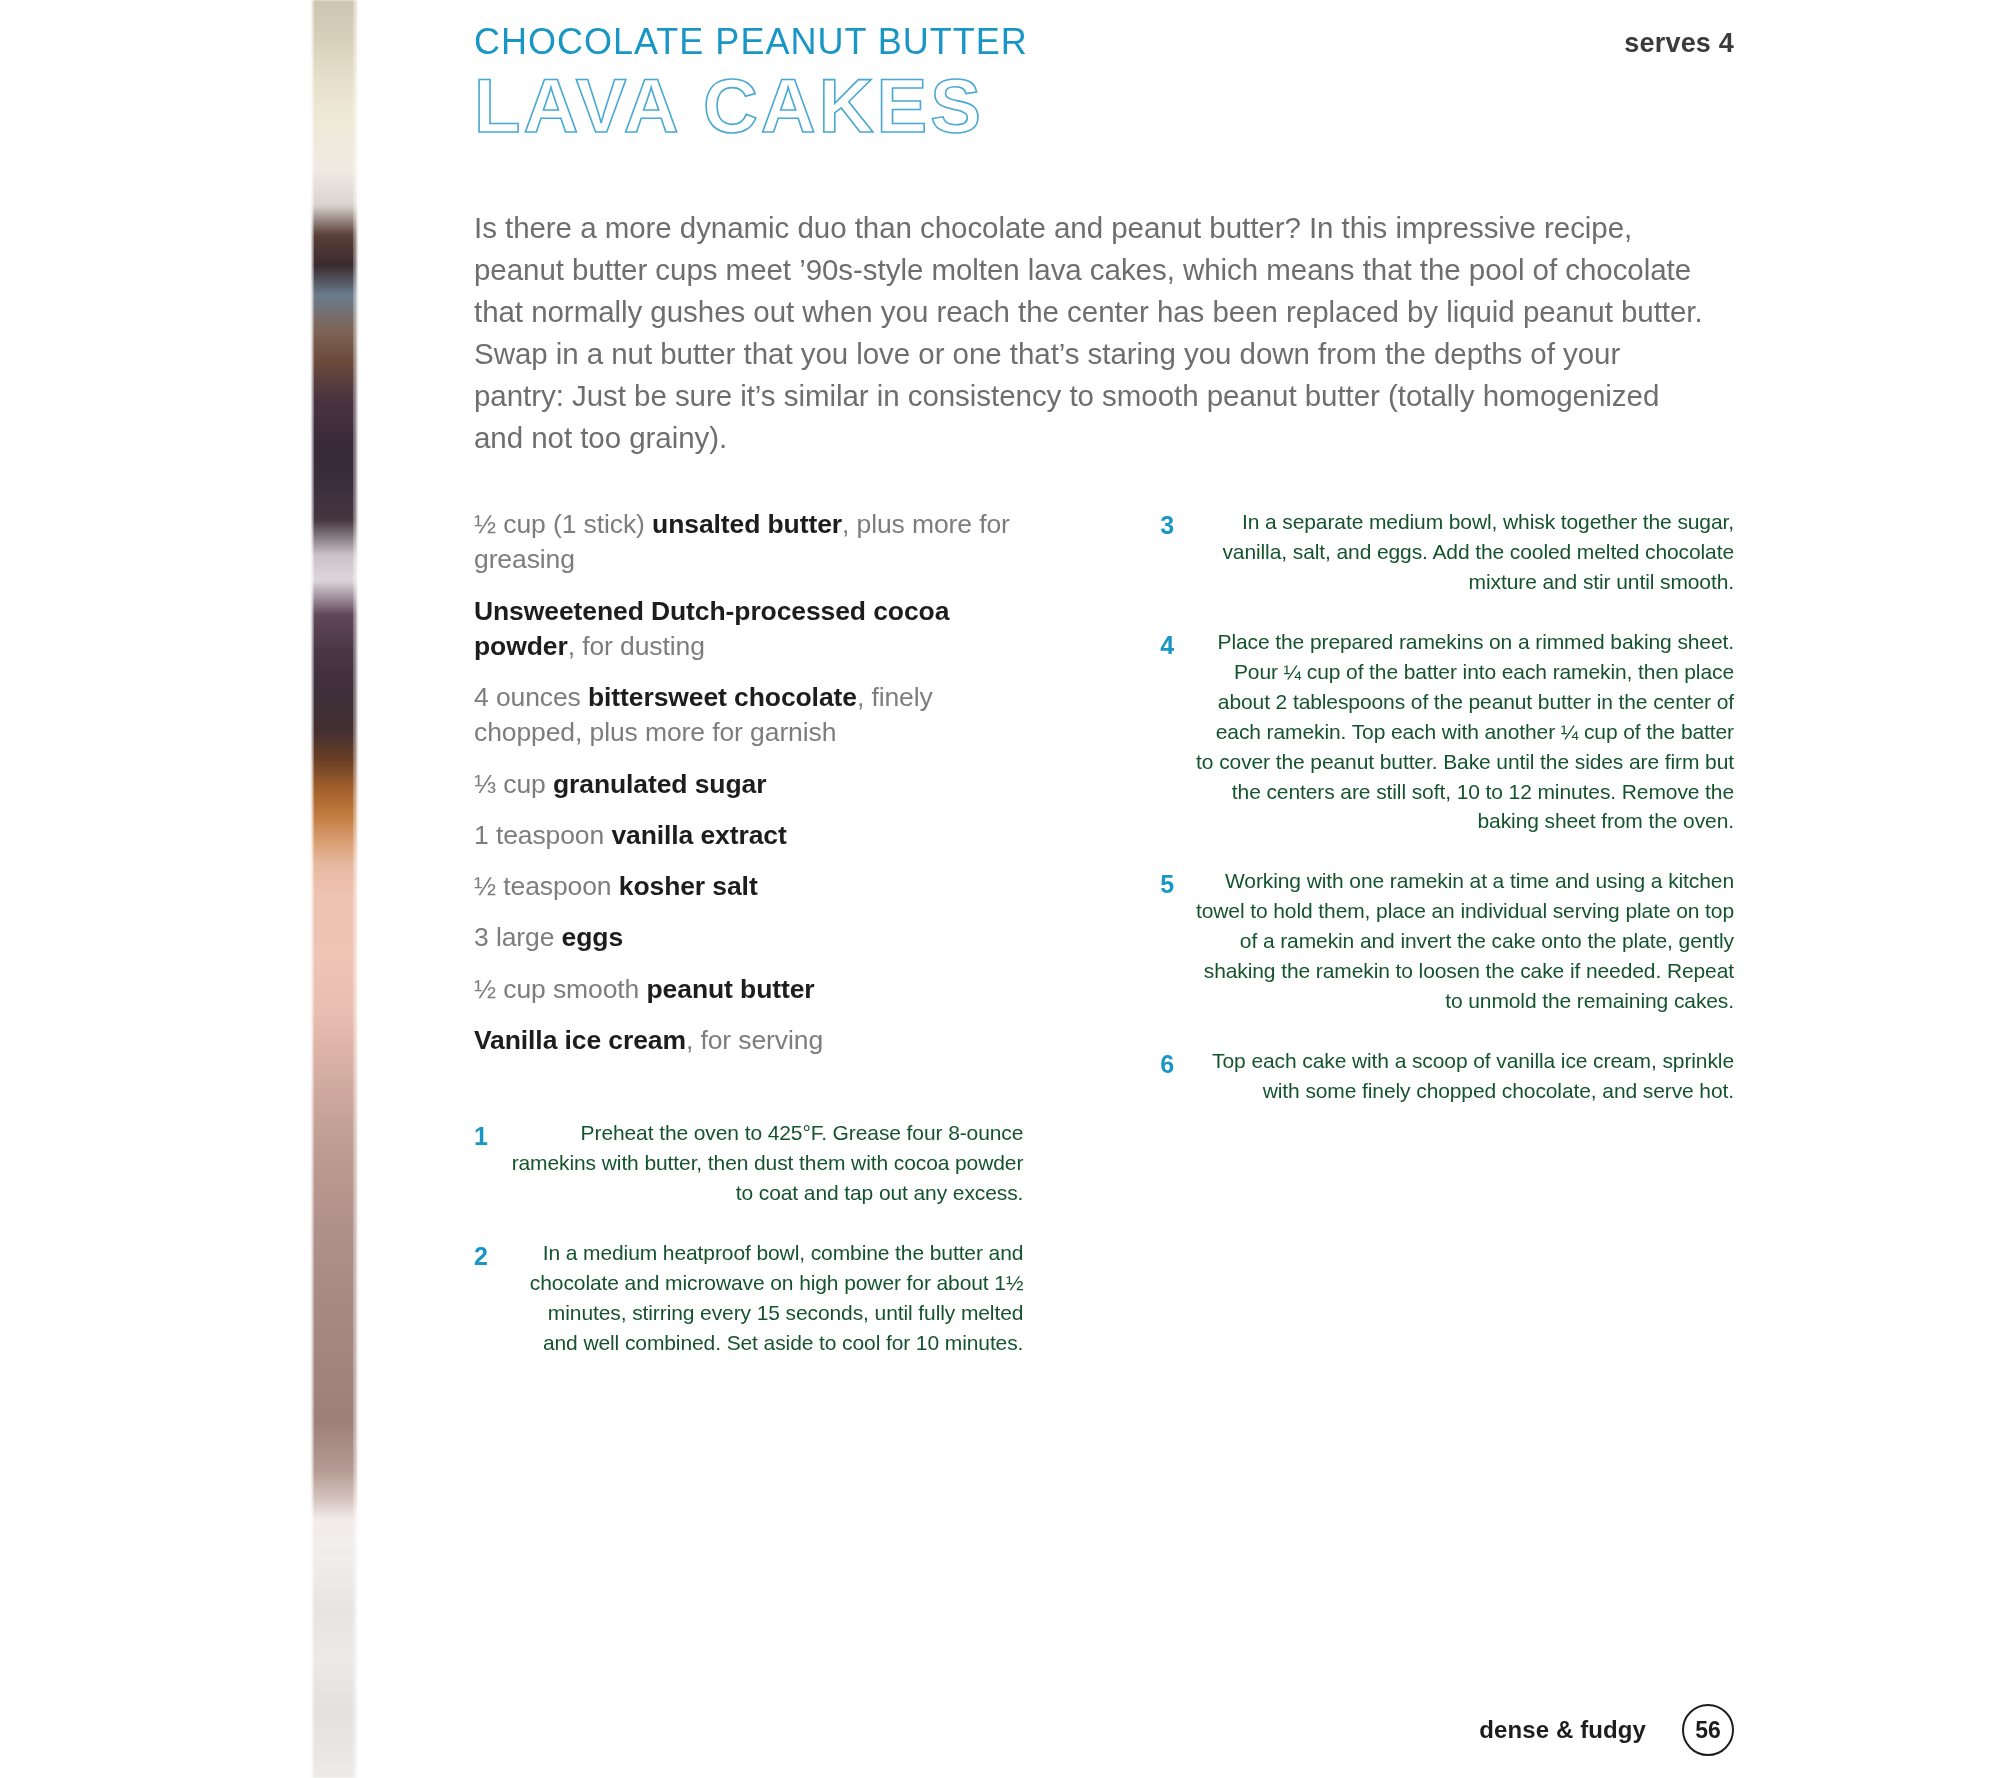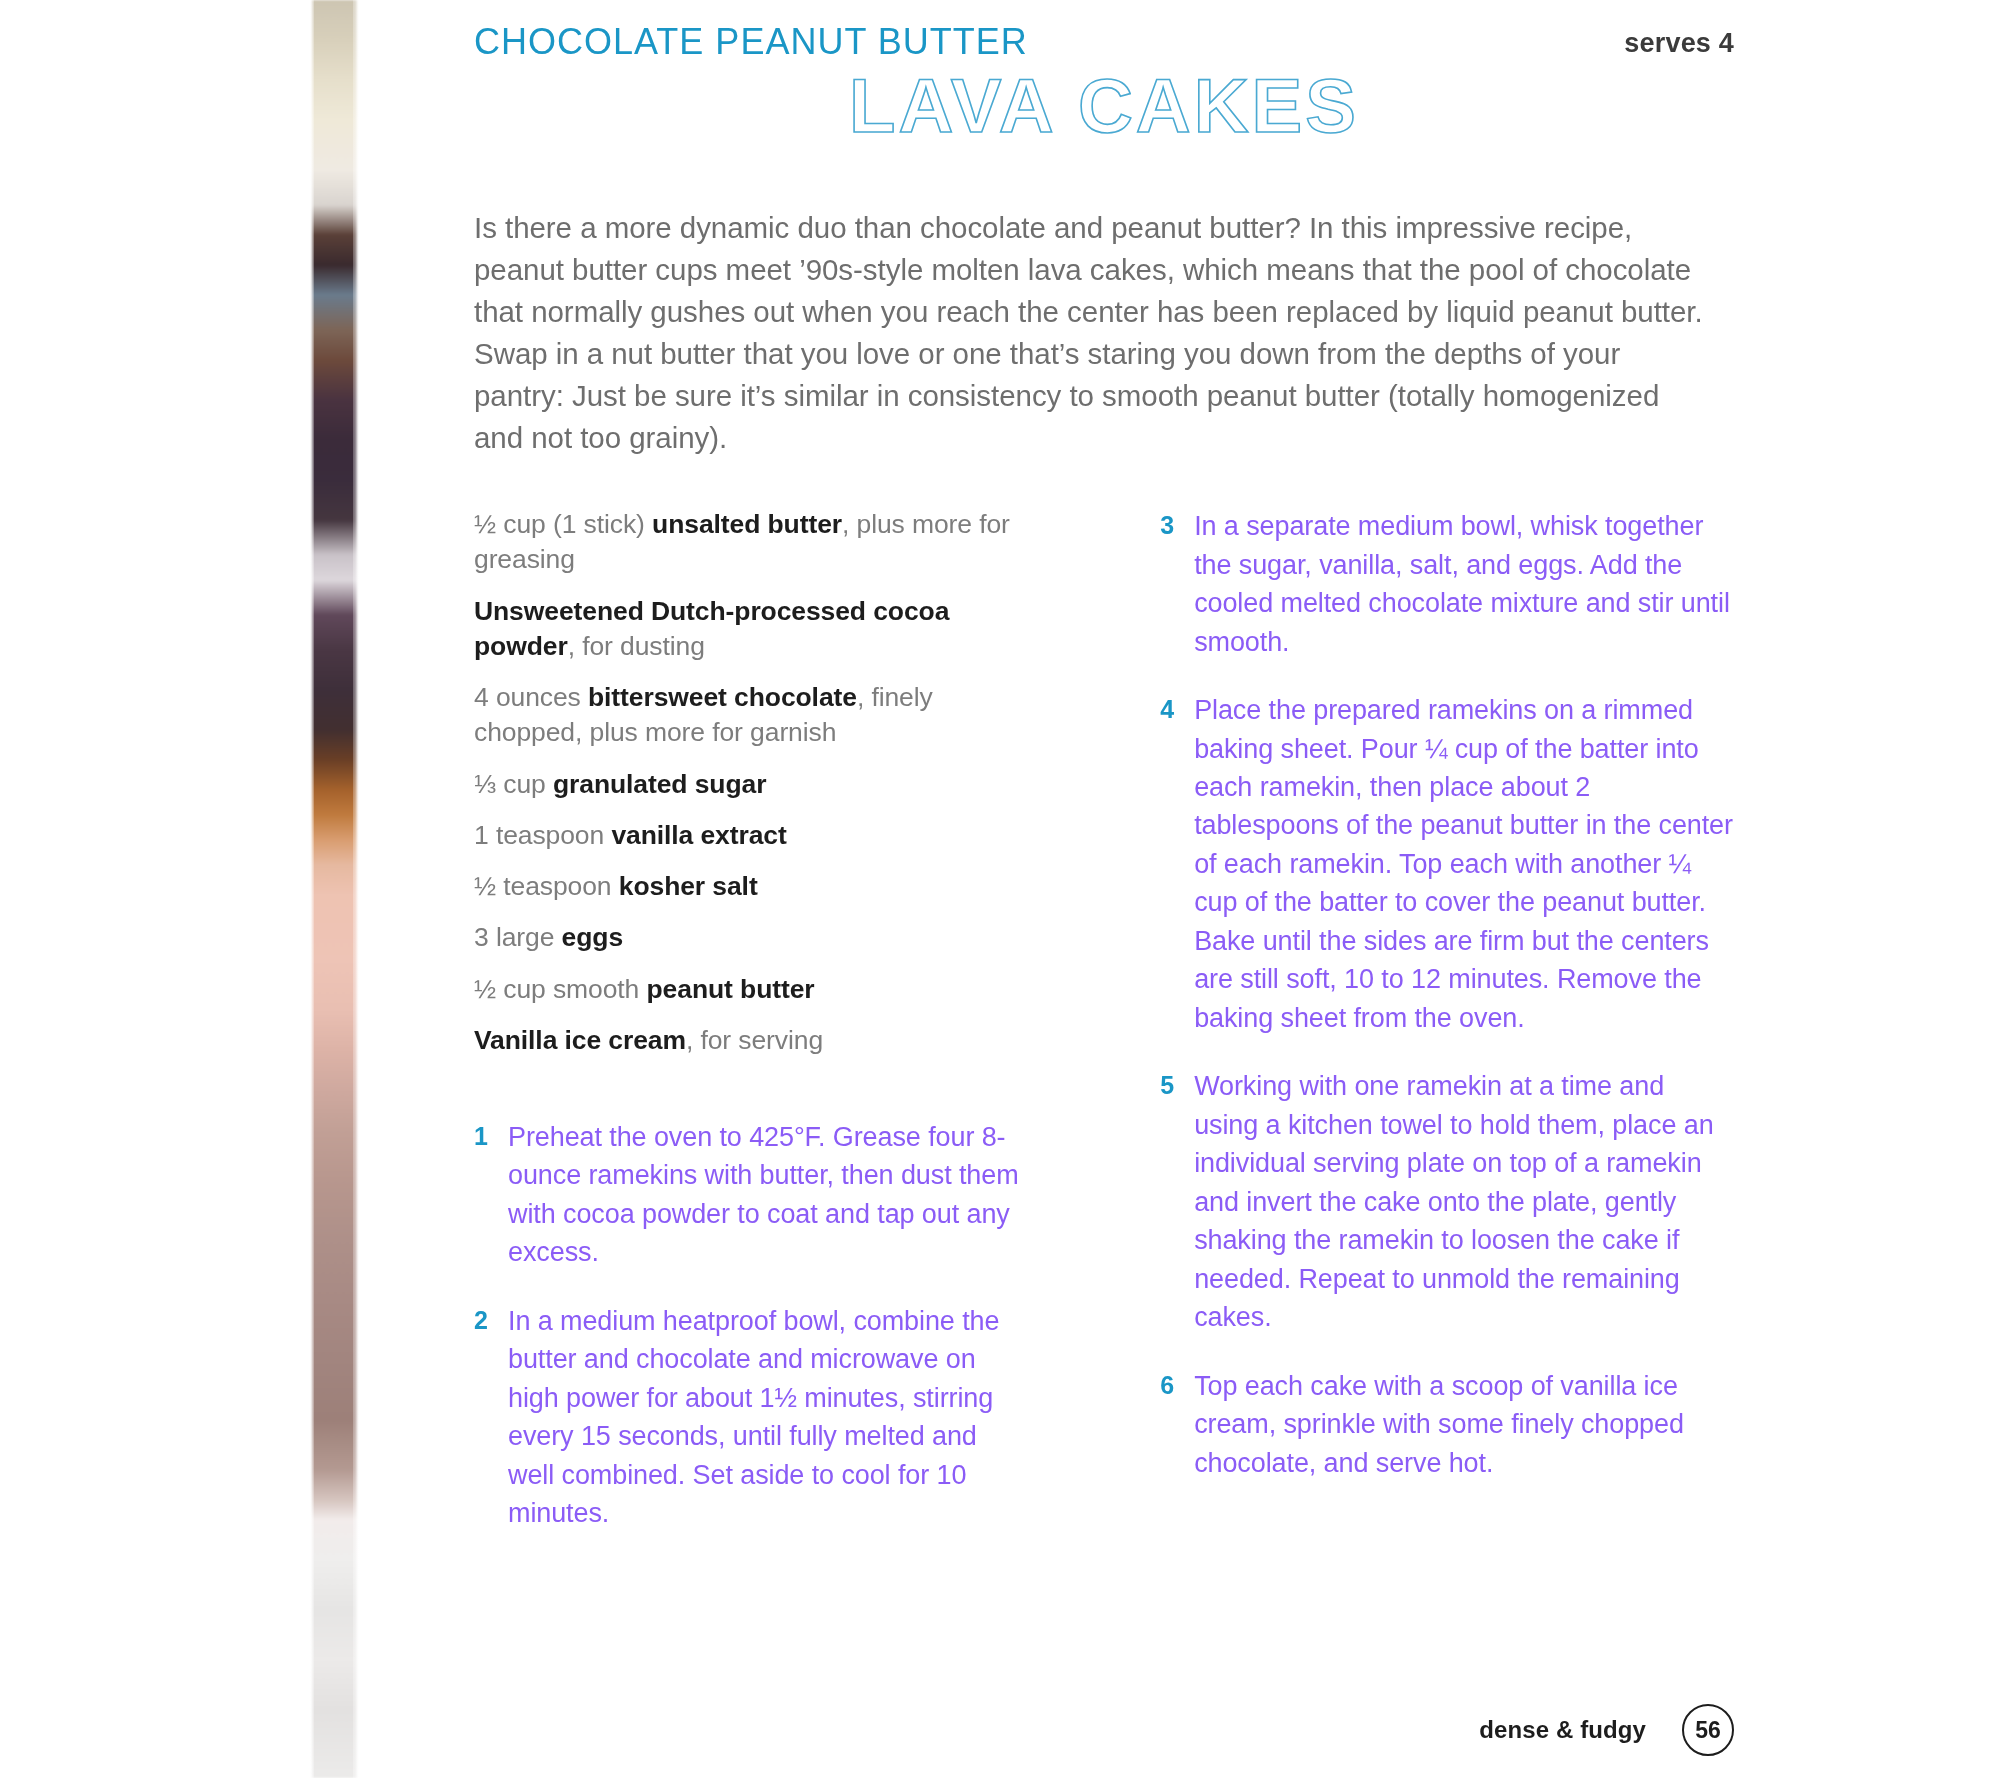--- a/index.html
+++ b/index.html
@@ -128,21 +128,20 @@
   .bigtitle {
     margin-top: 6px;
     font-size: 76px;
     font-weight: 700;
     letter-spacing: 3px;
     line-height: 1.0;
     color: transparent;
     -webkit-text-stroke: 1.6px #4aa9d2;
     text-stroke: 1.6px #4aa9d2;
     white-space: nowrap;
-    text-align: center;
   }
 
   
   .intro {
     margin-top: 37px;
     width: 1232px;
     font-size: 29.5px;
     line-height: 1.425;
     color: #6e6e6e;
     font-weight: 400;
@@ -179,24 +178,25 @@
   .step-num {
     flex: 0 0 34px;
     font-size: 25px;
     font-weight: 700;
     color: #1a96c6;
     line-height: 1.42;
     padding-top: 1px;
   }
   .step-text {
     flex: 1;
-    font-size: 27px;
+    font-size: 21px;
     line-height: 1.425;
-    color: #8b5cf6;
+    color: #14532d;
     letter-spacing: -0.1px;
+    text-align: right;
   }
   .steps-left { margin-top: 60px; }
 
   
   .footer {
     position: absolute;
     right: 0;
     bottom: 22px;
     display: flex;
     align-items: center;

